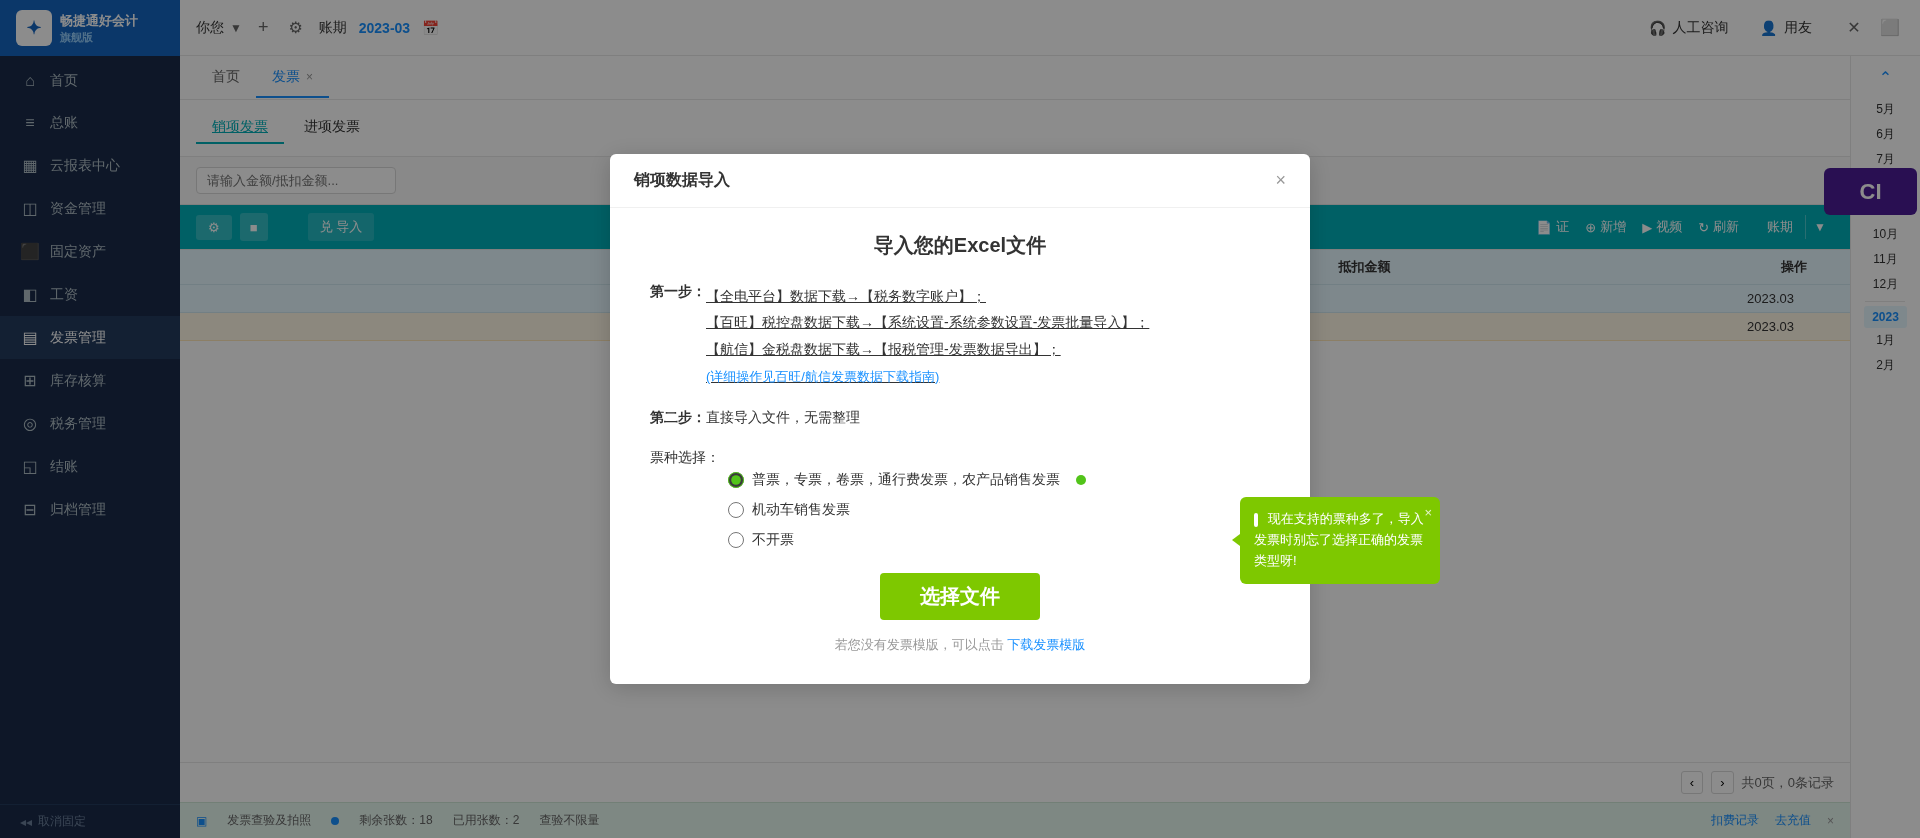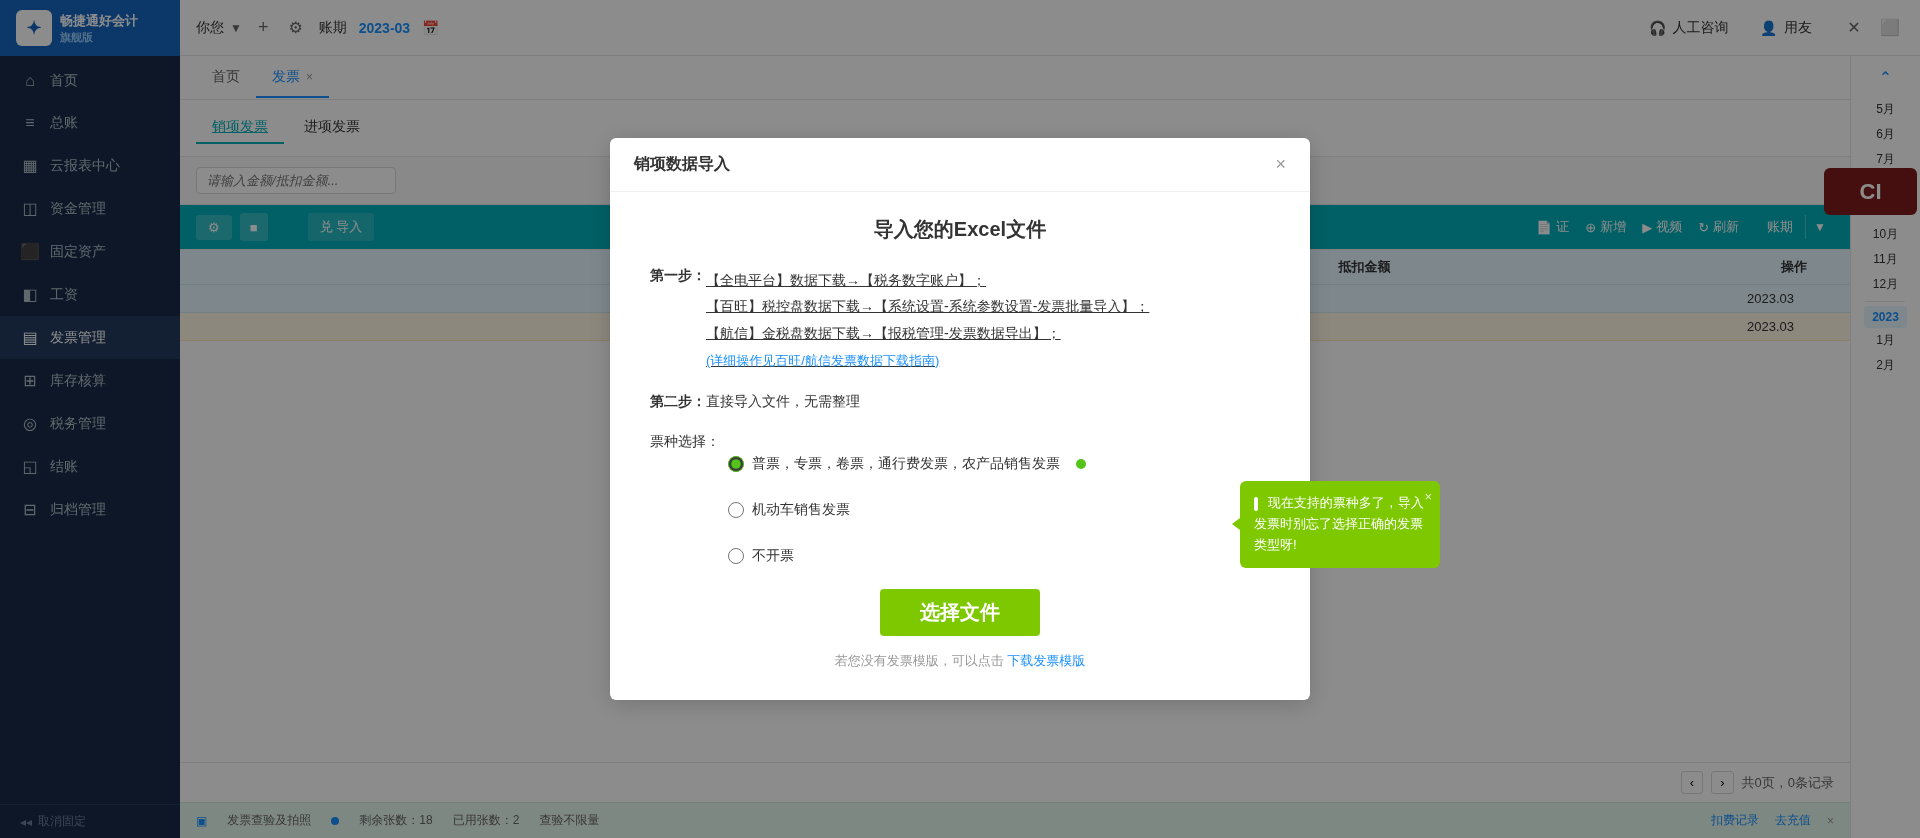--- a/index.html
+++ b/index.html
@@ -52,21 +52,21 @@
     .invoice-page { flex: 1; display: flex; flex-direction: column; overflow: hidden; background: #fff; }
 
     
     .invoice-toolbar { display: flex; align-items: center; padding: 12px 16px; border-bottom: 1px solid #e8e8e8; gap: 24px; }
     .invoice-tab-nav { display: flex; gap: 4px; }
     .invoice-tab-btn { padding: 6px 16px; border: none; background: none; cursor: pointer; color: #333; font-size: 14px; border-bottom: 2px solid transparent; }
     .invoice-tab-btn.active { color: #00b0b9; border-bottom-color: #00b0b9; text-decoration: underline; }
 
     
     .invoice-filter { display: flex; align-items: center; gap: 8px; padding: 10px 16px; border-bottom: 1px solid #e8e8e8; background: #fafafa; }
-    .invoice-search-input { border: 1px solid #d9d9d9; border-radius: 4px; padding: 5px 10px; font-size: 13px; color: #999; width: 200px; font-style: italic; }
+    .invoice-search-input { border: 1px solid #d9d9d9; border-radius: 4px; padding: 5px 10px; font-size: 13px; color: #999; width: 200px; }
 
     
     .invoice-action-bar { display: flex; align-items: center; padding: 8px 16px; gap: 8px; border-bottom: 1px solid #e8e8e8; background: #00b0b9; }
     .action-btn { padding: 5px 12px; border: none; border-radius: 3px; cursor: pointer; font-size: 13px; display: flex; align-items: center; gap: 4px; }
     .action-btn-gear { background: rgba(255,255,255,0.2); color: white; }
     .action-btn-square { background: rgba(255,255,255,0.2); color: white; width: 28px; height: 28px; display: flex; align-items: center; justify-content: center; }
     .action-btn-import { background: rgba(255,255,255,0.2); color: white; }
 
     
     .right-toolbar { margin-left: auto; display: flex; align-items: center; gap: 16px; color: white; font-size: 13px; cursor: pointer; }
@@ -104,21 +104,21 @@
     .modal-header { display: flex; align-items: flex-end; justify-content: space-between; padding: 16px 24px; border-bottom: 1px solid #f0f0f0; }
     .modal-title { font-size: 16px; font-weight: bold; color: #333; }
     .modal-close { color: #999; cursor: pointer; font-size: 18px; }
     .modal-body { padding: 24px 40px 30px; }
     .modal-main-title { text-align: center; font-size: 20px; color: #333; font-weight: bold; margin-bottom: 24px; }
 
     
     .step { margin-bottom: 20px; }
 
     
-    .radio-group { display: flex; flex-direction: column; gap: 28px; margin-top: 24px; }
+    .radio-group { display: flex; flex-direction: column; gap: 12px; margin-top: 24px; }
     .radio-label { display: flex; align-items: center; gap: 8px; cursor: pointer; font-size: 14px; color: #333; }
     .radio-input { width: 16px; height: 16px; accent-color: #52c41a; }
 
     
     .select-file-btn { display: block; margin: 24px auto 0; background: #7ec800; border: none; color: white; font-size: 20px; padding: 10px 40px; border-radius: 4px; cursor: pointer; font-weight: bold; }
 
     
     .download-hint { text-align: center; margin-top: 16px; font-size: 13px; color: #999; }
     .download-hint a { color: #1890ff; cursor: pointer; }
 
@@ -407,15 +407,15 @@
       <button class="select-file-btn">选择文件</button>
 
       <div class="download-hint">
         <span>若您没有发票模版，可以点击</span>
         <a href="#" style="color:#1890ff;text-decoration:none;">下载发票模版</a>
       </div>
     </div>
   </div>
 </div>
 
-<div style="position:fixed;top:168px;right:3px;width:93px;height:47px;background:#7f1d1d;border-radius:6px;display:flex;align-items:center;justify-content:center;color:white;font-size:22px;font-weight:bold;z-index:50;">
+<div style="position:fixed;top:168px;right:3px;width:93px;height:47px;background:#4c1d95;border-radius:6px;display:flex;align-items:center;justify-content:center;color:white;font-size:22px;font-weight:bold;z-index:50;">
   <span>CI</span>
 </div>
 
 </body></html>

